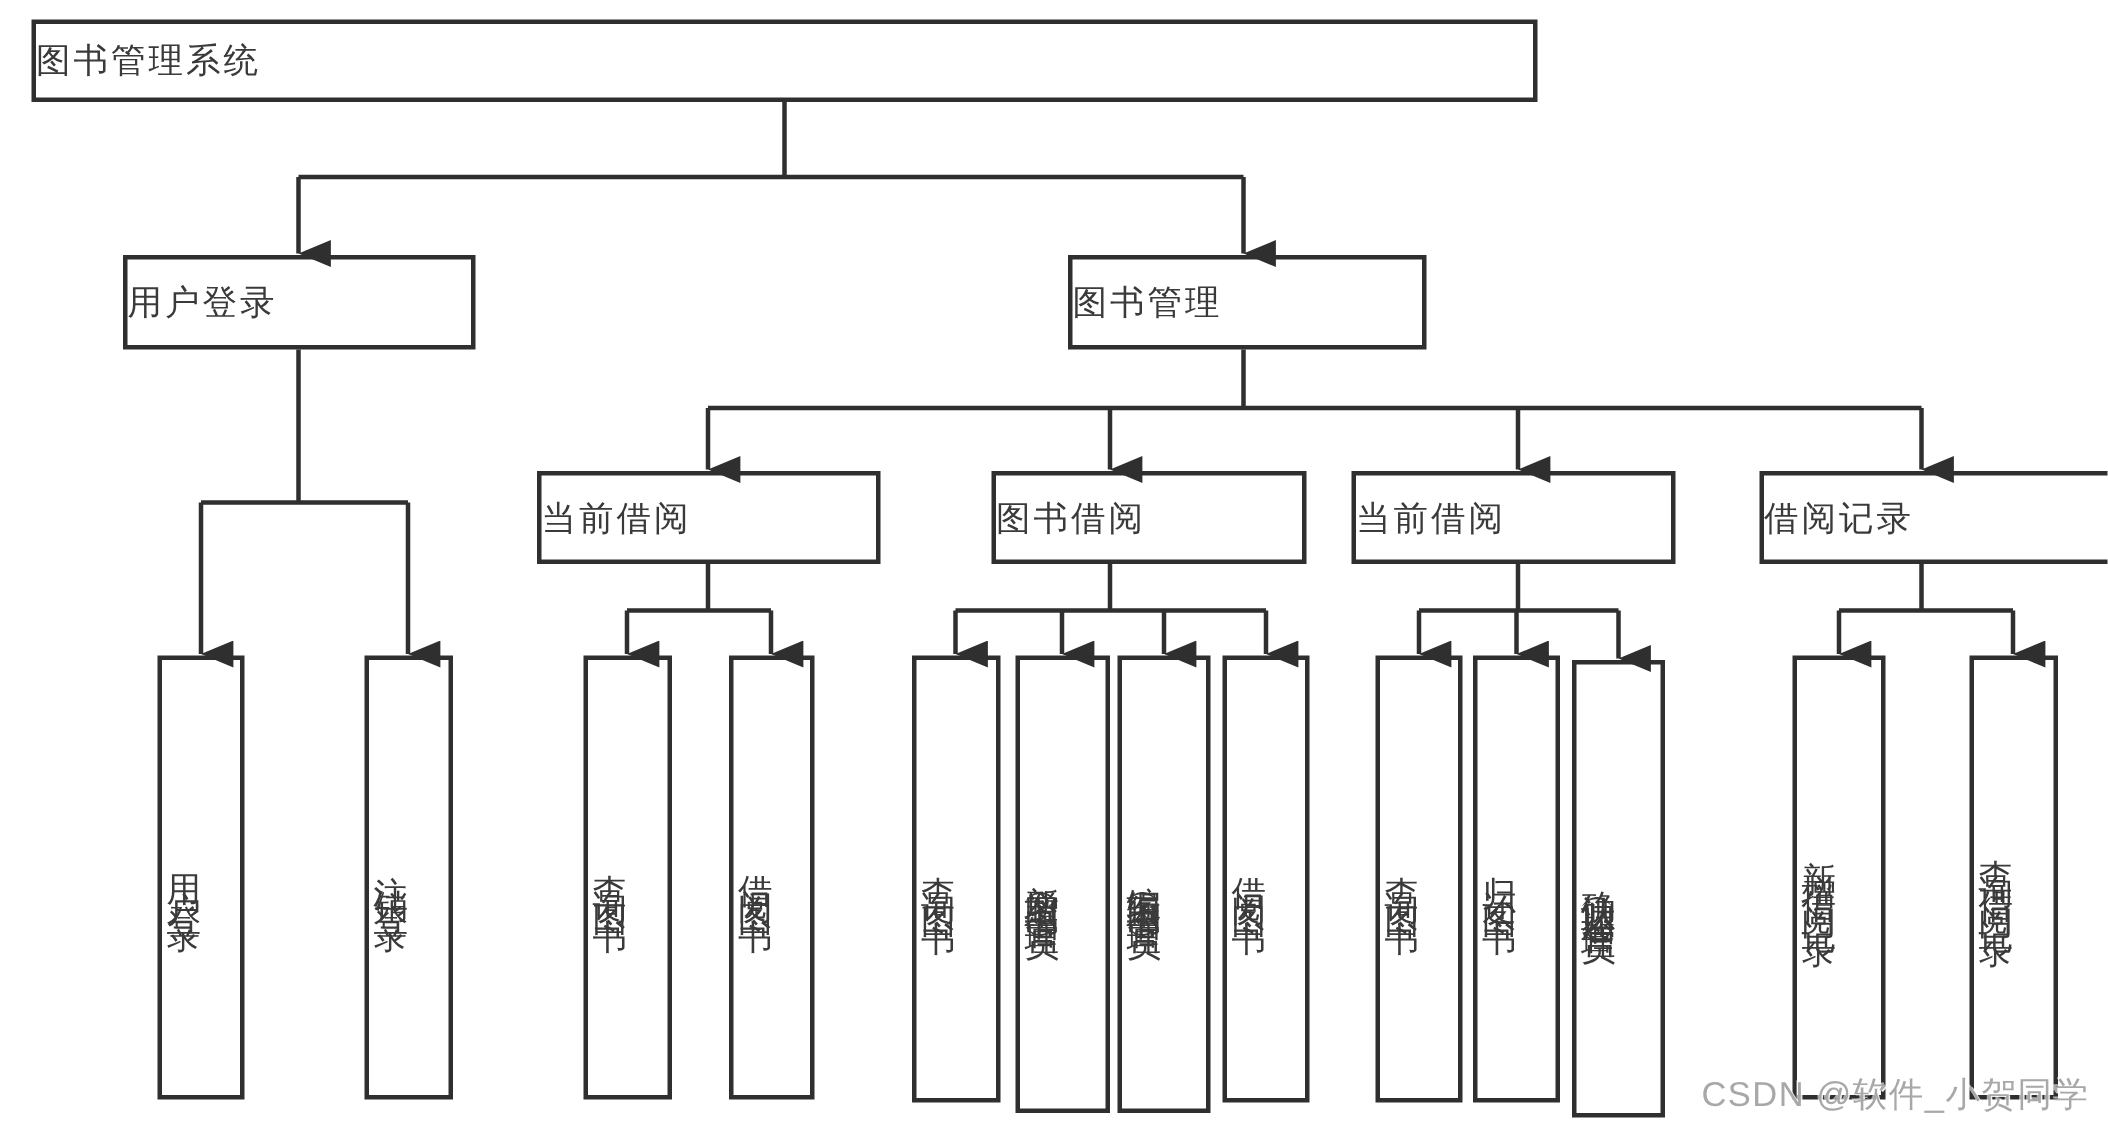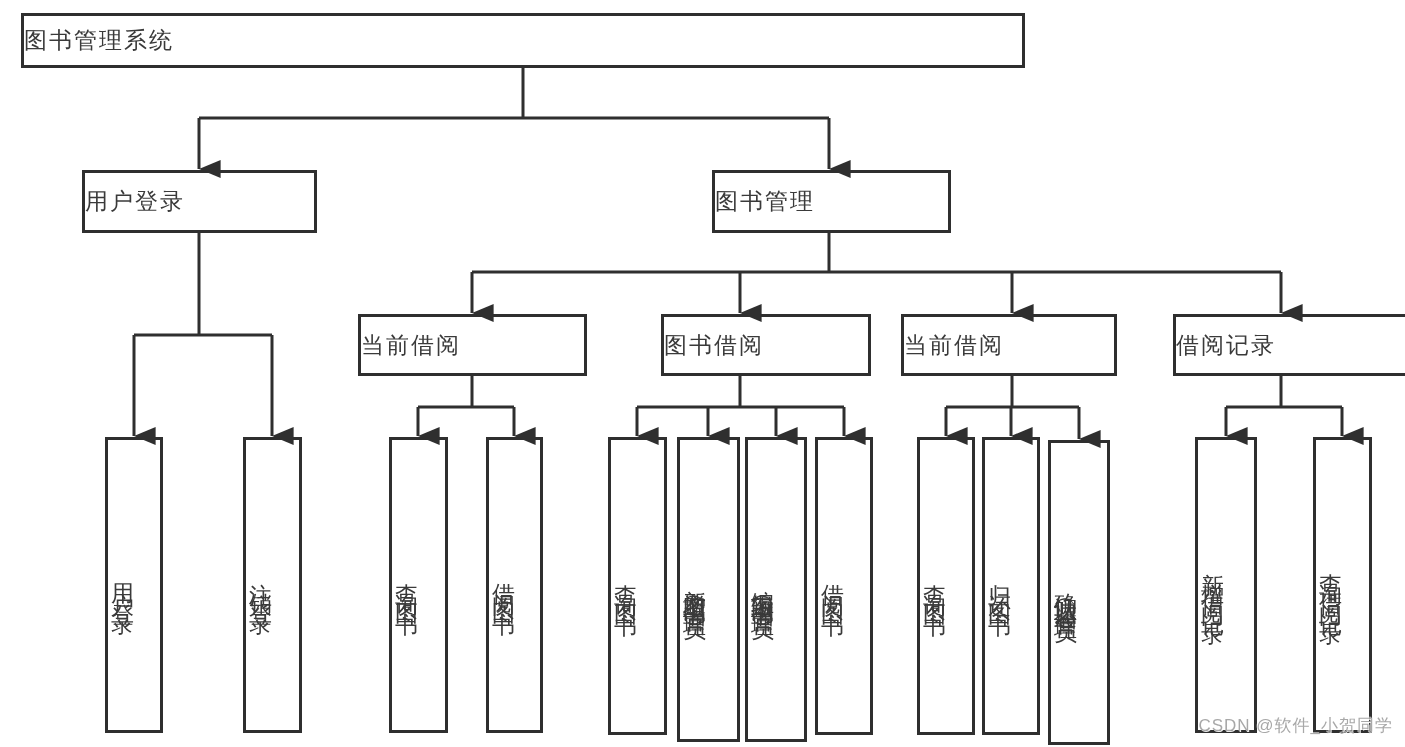--- a/index.html
+++ b/index.html
@@ -48,21 +48,21 @@
   #connectors path.wire, #connectors line.wire {
     stroke: var(--line);
     stroke-width: 3;
     fill: none;
   }
   #arrowhead path { fill: var(--line); }
   #watermark {
     position: absolute;
     top: 714px;
     right: 12px;
-    font-size: 17px;
+    font-size: 23px;
     color: var(--wm);
     letter-spacing: 1px;
     text-shadow: 1px 1px 0 rgba(255,255,255,0.9), -1px -1px 0 rgba(255,255,255,0.6);
     white-space: nowrap;
     z-index: 20;
   }
 </style>
 </head>
 <body>
 

